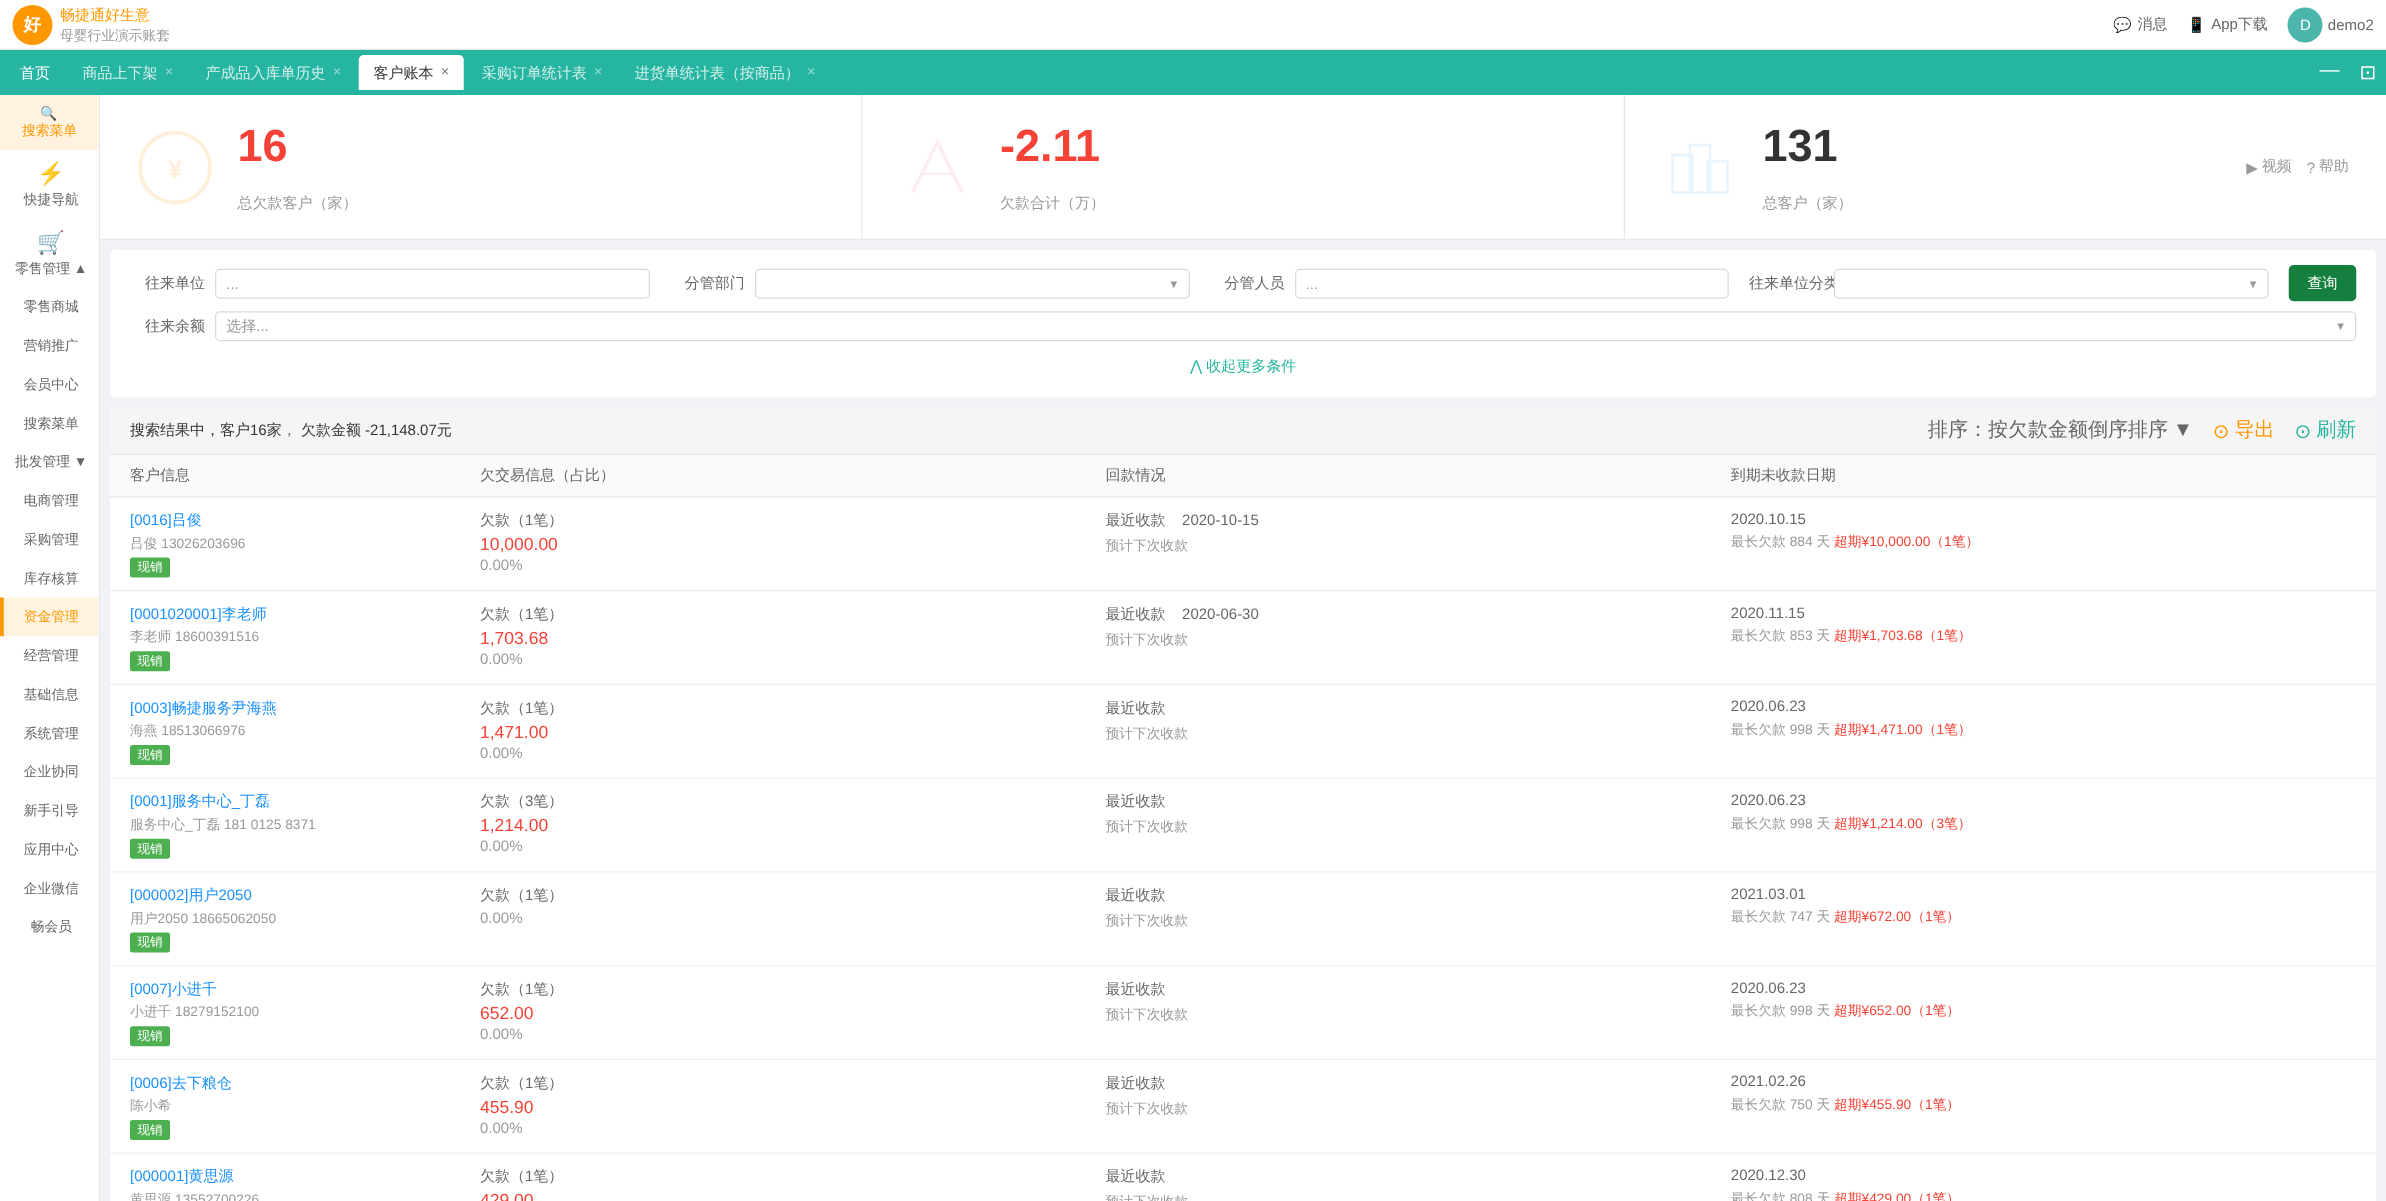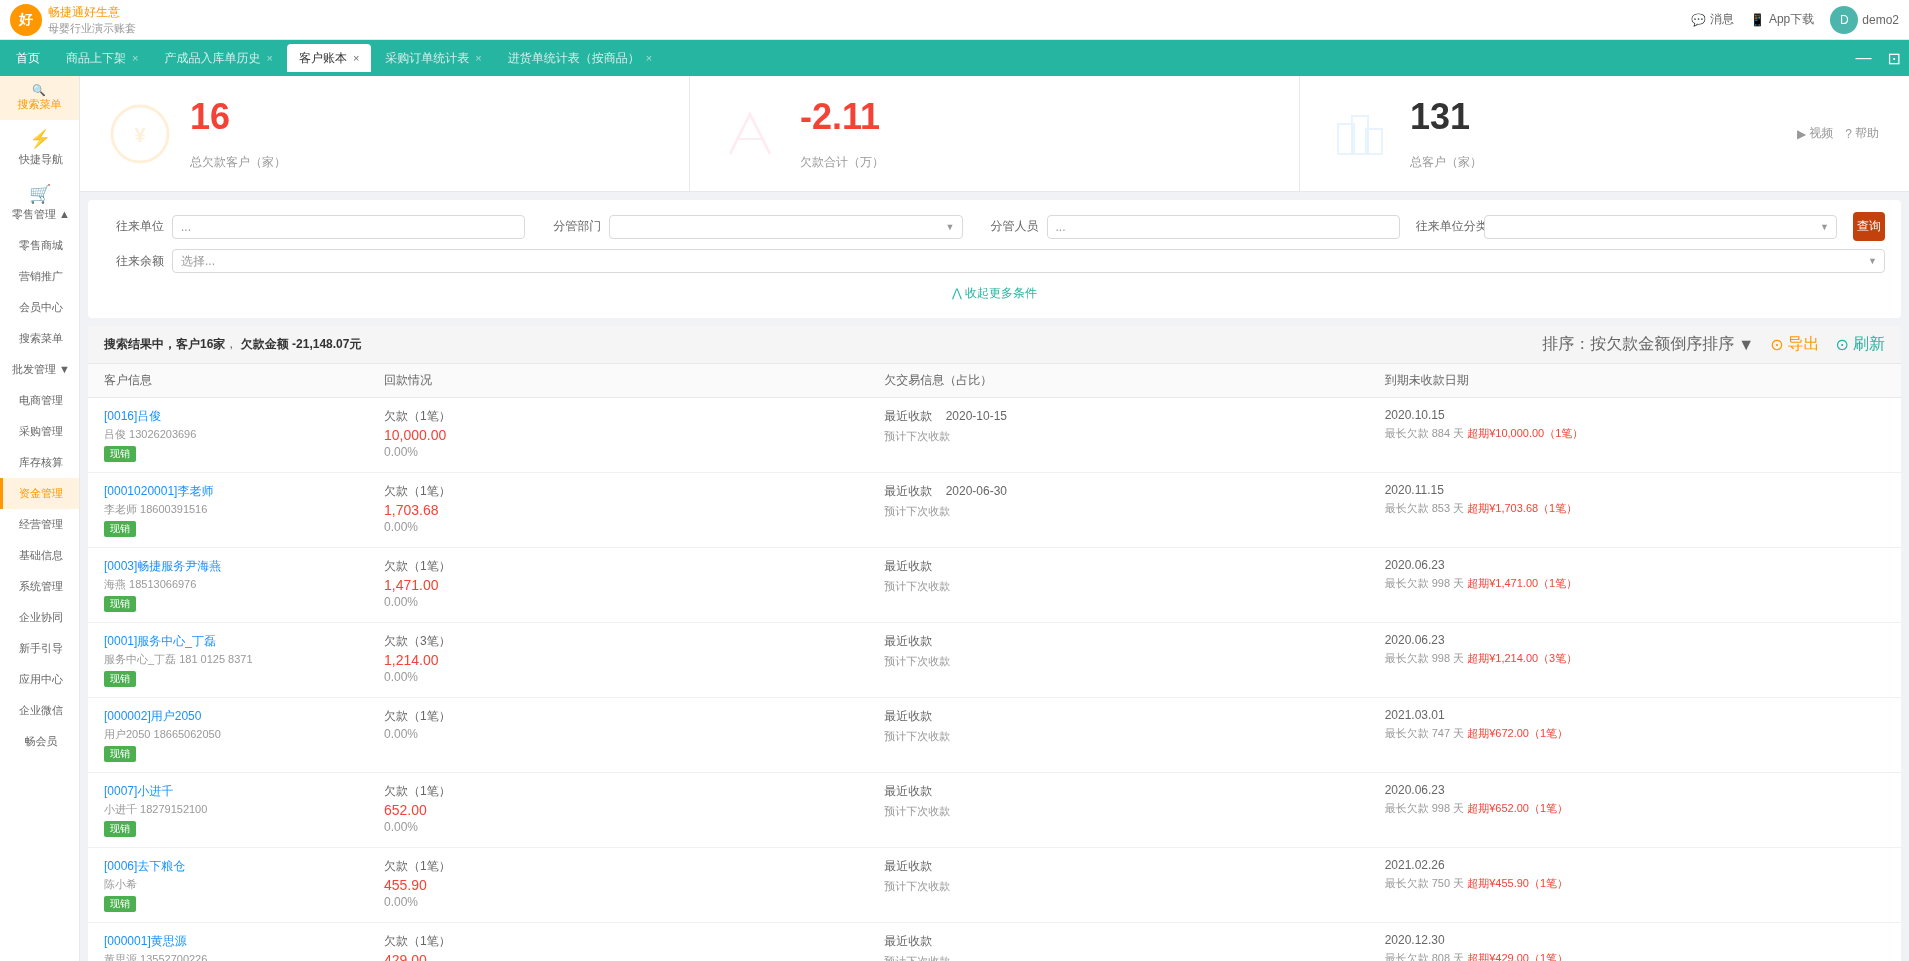--- a/index.html
+++ b/index.html
@@ -51,27 +51,27 @@
     .stat-label { font-size: 12px; color: #999; margin-top: 16px; }
     .stat-actions { margin-left: auto; display: flex; gap: 12px; font-size: 12px; color: #999; }
     .stat-action { display: flex; align-items: center; gap: 3px; cursor: pointer; }
 
     
     .filter-area { background: white; padding: 12px 16px; margin: 8px; border-radius: 4px; }
     .filter-row { display: flex; align-items: center; gap: 16px; margin-bottom: 8px; }
     .filter-item { display: flex; align-items: center; gap: 8px; flex: 1; }
     .filter-label { font-size: 12px; color: #666; white-space: nowrap; width: 60px; text-align: right; }
     .filter-input { flex: 1; border: 1px solid #d9d9d9; border-radius: 4px; padding: 4px 8px; font-size: 12px; display: flex; align-items: center; justify-content: space-between; cursor: pointer; min-width: 120px; color: #999; }
-    .filter-btn { background: #c2410c; color: white; border: none; padding: 6px 4px; border-radius: 4px; cursor: pointer; font-size: 12px; }
+    .filter-btn { background: #15803d; color: white; border: none; padding: 6px 15px; border-radius: 4px; cursor: pointer; font-size: 12px; }
     .collapse-btn { text-align: center; color: #26b5a0; font-size: 12px; cursor: pointer; padding: 4px; }
 
     
     .results-bar { display: flex; align-items: center; justify-content: space-between; padding: 8px 16px; background: #f5f5f5; margin: 0 8px; border-bottom: 1px solid #e8e8e8; }
     .results-info { font-size: 12px; color: #666; }
-    .results-info span { color: #333; font-weight: bold; }
+    .results-info span { color: #333; }
     .results-actions { display: flex; align-items: flex-start; gap: 16px; font-size: 16px; color: #666; }
     .sort-btn { display: flex; align-items: center; gap: 4px; cursor: pointer; }
     .action-link { display: flex; align-items: center; gap: 4px; cursor: pointer; }
     .action-link.orange { color: #ff9800; }
     .action-link.green { color: #26b5a0; }
 
     
     .table-container { margin: 0 8px; background: white; }
     .table-header { display: grid; grid-template-columns: 280px 1fr 1fr 1fr; background: #fafafa; border-bottom: 1px solid #e8e8e8; padding: 8px 16px; font-size: 12px; color: #666; font-weight: 500; }
     .table-row { display: grid; grid-template-columns: 280px 1fr 1fr 1fr; border-bottom: 1px solid #f0f0f0; padding: 10px 16px; align-items: start; }
@@ -340,22 +340,22 @@
         <div class="action-link green">
           <span>⊙</span>
           <span>刷新</span>
         </div>
       </div>
     </div>
 
     <div class="table-container">
       <div class="table-header">
         <div>客户信息</div>
+        <div>欠交易信息（占比）</div>
         <div>回款情况</div>
-        <div>欠交易信息（占比）</div>
         <div>到期未收款日期</div>
       </div>
 
       <div class="table-row">
         <div>
           <div class="customer-name">[0016]吕俊</div>
           <div class="customer-info">吕俊 13026203696</div>
           <span class="customer-tag">现销</span>
         </div>
         <div>

